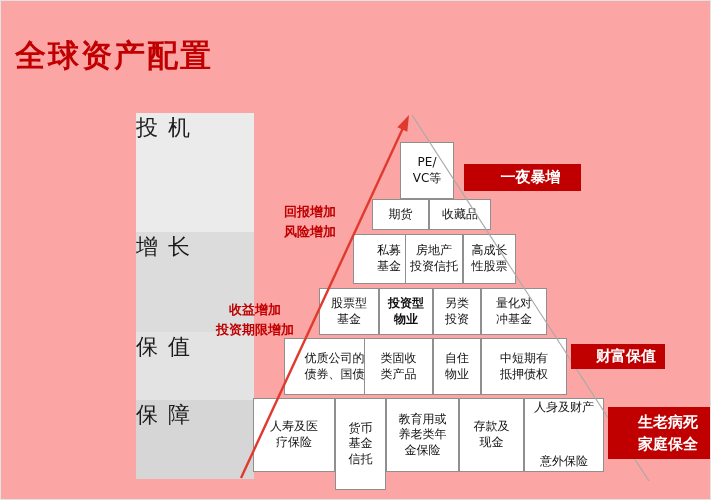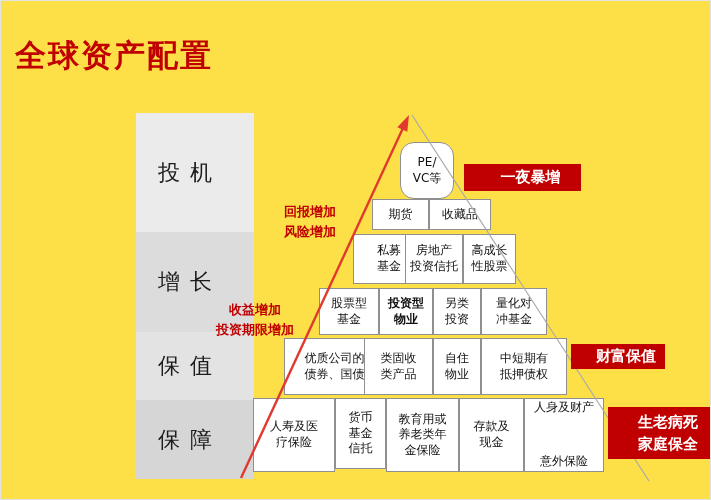--- a/index.html
+++ b/index.html
@@ -1,27 +1,27 @@
 <!DOCTYPE html>
 <html><head>
 <meta charset="utf-8">
 <style>
   html,body{margin:0;padding:0;background:#fff;}
   .stage{
-    position:relative;width:711px;height:500px;background:#fde047;
+    position:relative;width:711px;height:500px;background:#fca5a5;
     border:1px solid #e3e3e3;box-sizing:border-box;overflow:hidden;
     font-family:"DejaVu Sans","Liberation Sans",sans-serif;
   }
   .title{
     position:absolute;left:14px;top:34px;font-size:31px;font-weight:bold;
     color:#c00000;letter-spacing:2px;white-space:nowrap;
   }
   .band{
-    position:absolute;left:135px;width:118px;display:flex;align-items:center;
-    box-sizing:border-box;padding-left:22px;z-index:1;
+    position:absolute;left:135px;width:118px;display:flex;align-items:flex-start;
+    box-sizing:border-box;padding-left:0;z-index:1;
   }
   .band .band-label{font-size:22px;letter-spacing:10px;color:#1c1c1c;white-space:nowrap;}
   .b1{top:112px;height:119px;background:#ebebeb;}
   .b2{top:231px;height:100px;background:#dcdcdc;}
   .b3{top:331px;height:68px;background:#e3e3e3;}
   .b4{top:399px;height:79px;background:#d6d6d6;}
   .cell{
     position:absolute;background:#ffffff;border:1px solid #8f8f8f;
     display:flex;flex-direction:column;align-items:center;justify-content:center;
     text-align:center;font-size:12px;line-height:1.3;color:#111;
@@ -62,21 +62,21 @@
 
   <div class="note" style="left:272px;top:201px;width:74px;">
     <span>回报增加</span>
     <span>风险增加</span>
   </div>
   <div class="note" style="left:200px;top:299px;width:108px;">
     <span>收益增加</span>
     <span>投资期限增加</span>
   </div>
 
-  <div class="cell" style="left:399px;top:141px;width:54px;height:57px;border-radius:14px;">
+  <div class="cell" style="left:399px;top:141px;width:54px;height:57px;">
     <span>PE/</span>
     <span>VC等</span>
   </div>
 
   <div class="cell" style="left:371px;top:198px;width:57px;height:31px;">
     <span>期货</span>
   </div>
   <div class="cell" style="left:428px;top:198px;width:62px;height:31px;">
     <span>收藏品</span>
   </div>
@@ -125,21 +125,21 @@
   </div>
   <div class="cell" style="left:480px;top:337px;width:86px;height:57px;">
     <span>中短期有</span>
     <span>抵押债权</span>
   </div>
 
   <div class="cell" style="left:252px;top:397px;width:82px;height:74px;">
     <span>人寿及医</span>
     <span>疗保险</span>
   </div>
-  <div class="cell" style="left:334px;top:397px;width:51px;height:71px;">
+  <div class="cell" style="left:334px;top:397px;width:51px;height:92px;">
     <span>货币</span>
     <span>基金</span>
     <span>信托</span>
   </div>
   <div class="cell" style="left:385px;top:397px;width:73px;height:74px;">
     <span>教育用或</span>
     <span>养老类年</span>
     <span>金保险</span>
   </div>
   <div class="cell" style="left:458px;top:397px;width:65px;height:74px;">

